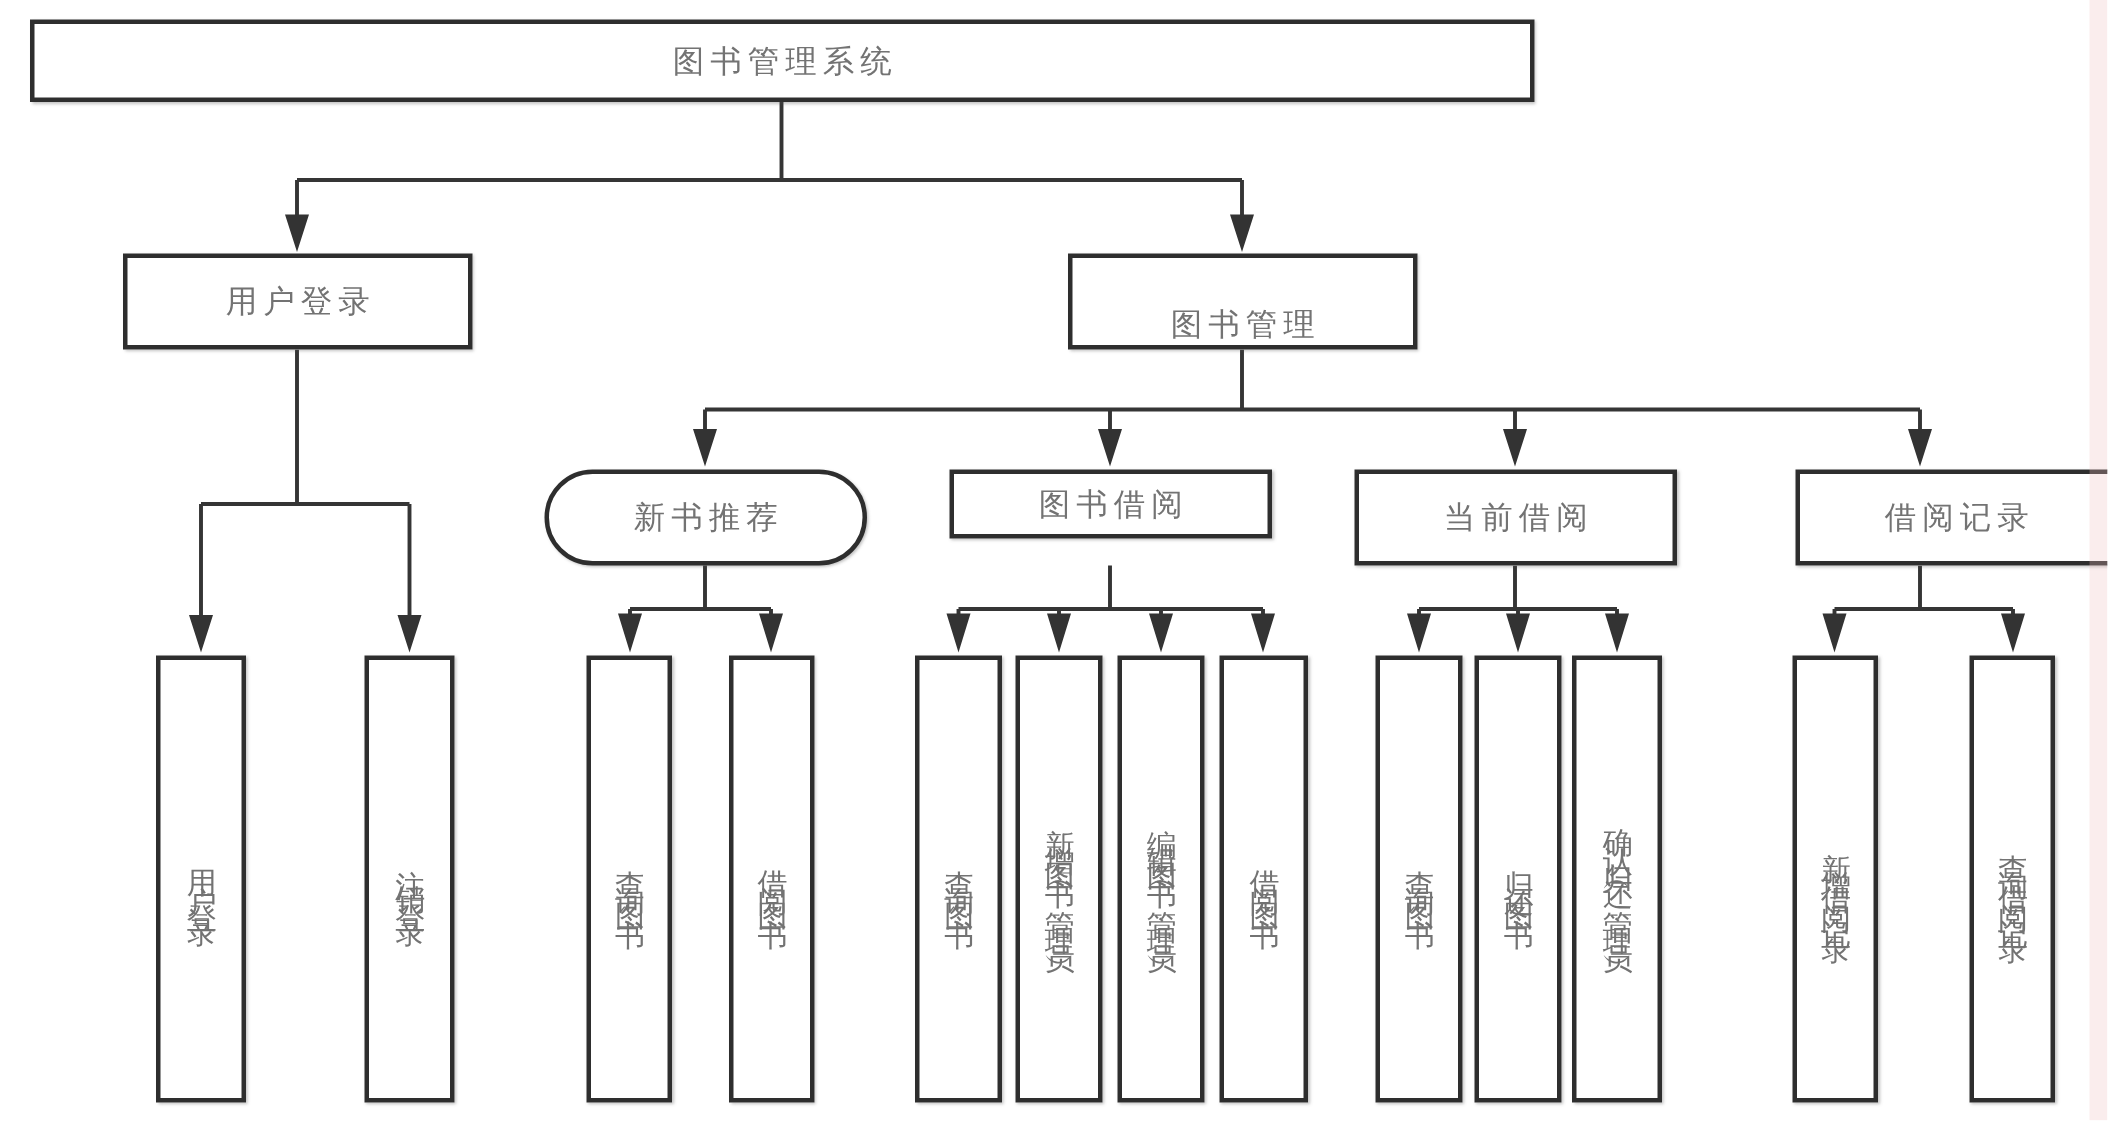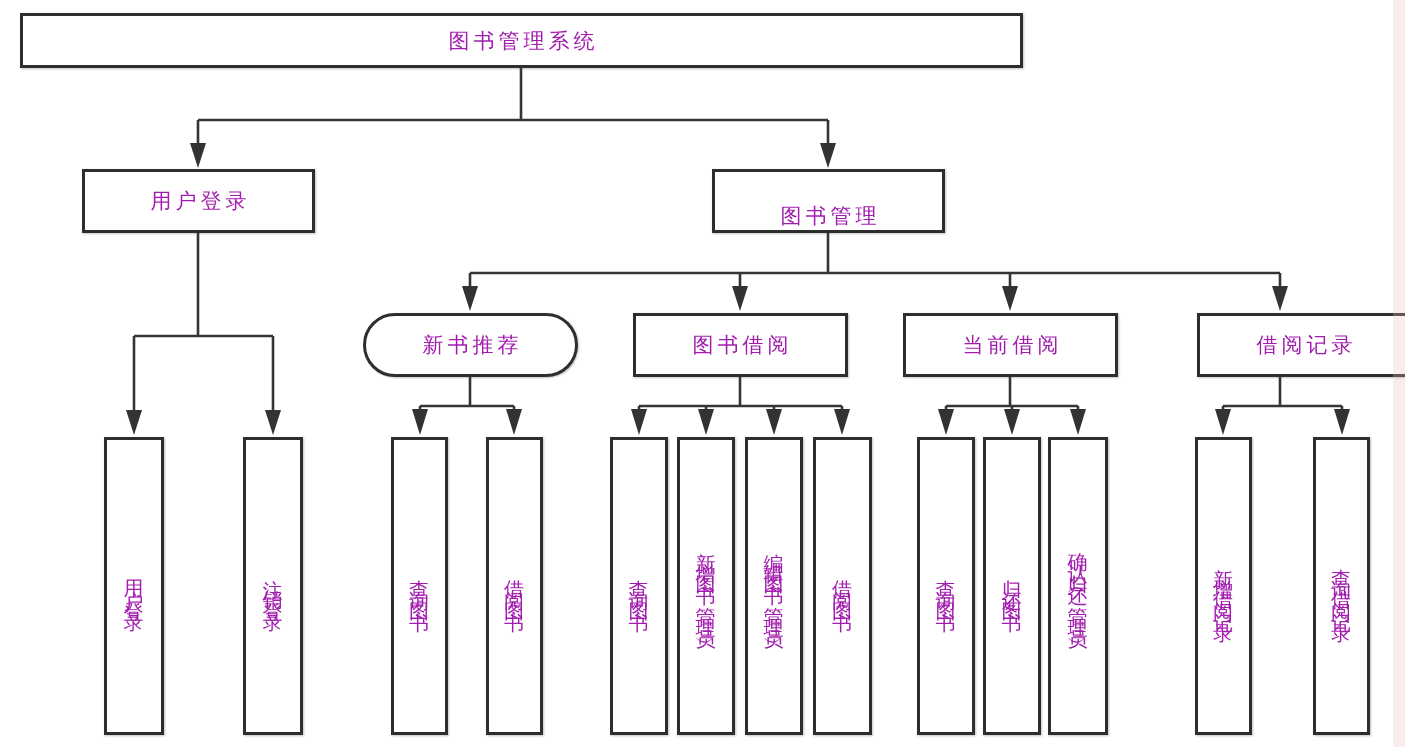--- a/index.html
+++ b/index.html
@@ -14,21 +14,21 @@
   .connectors path.line{fill:none;stroke:#353535;stroke-width:2.6;}
   .connectors path.arrow{fill:#333333;stroke:none;}
   .node{
     position:absolute;
     box-sizing:border-box;
     background:#ffffff;
     border:3px solid #2e2e2e;
     box-shadow:1px 1px 2px rgba(80,80,80,0.35);
     display:flex;align-items:center;justify-content:center;
     z-index:2;
-    color:#a21caf;
+    color:#737373;
   }
   .node.h .label{
     font-size:21px;
     letter-spacing:4px;
     text-indent:4px;
     white-space:nowrap;
   }
   .node.v .label{
     writing-mode:vertical-rl;
     text-orientation:mixed;
@@ -90,21 +90,21 @@
   <div class="node h" style="left:82px;top:169px;width:233px;height:64px;">
     <span class="label">用户登录</span>
   </div>
   <div class="node h" style="left:712px;top:169px;width:233px;height:64px;align-items:flex-end;">
     <span class="label">图书管理</span>
   </div>
 
   <div class="node h" style="left:363px;top:313px;width:215px;height:64px;border-radius:32px;">
     <span class="label">新书推荐</span>
   </div>
-  <div class="node h" style="left:633px;top:313px;width:215px;height:64px;">
+  <div class="node h" style="left:633px;top:313px;width:215px;height:46px;">
     <span class="label">图书借阅</span>
   </div>
   <div class="node h" style="left:903px;top:313px;width:215px;height:64px;">
     <span class="label">当前借阅</span>
   </div>
   <div class="node h" style="left:1173px;top:313px;width:215px;height:64px;margin-left:24px;">
     <span class="label">借阅记录</span>
   </div>
 
   <div class="node v" style="left:104px;top:437px;width:60px;height:298px;">

